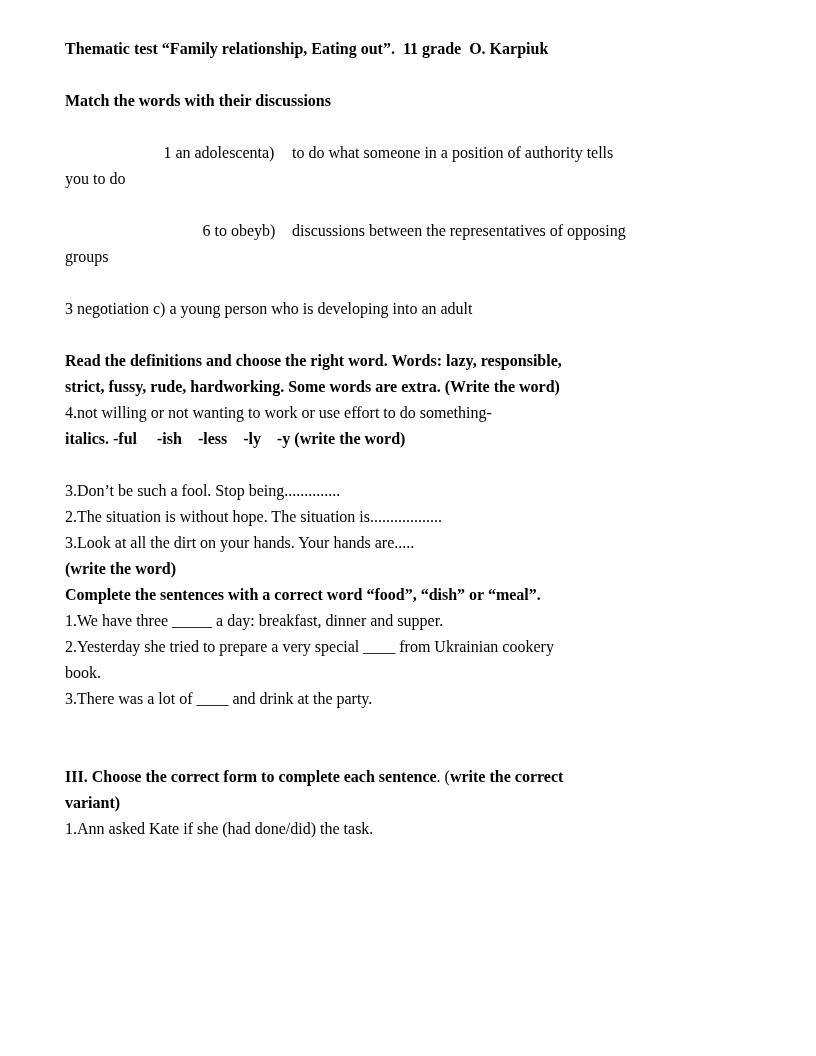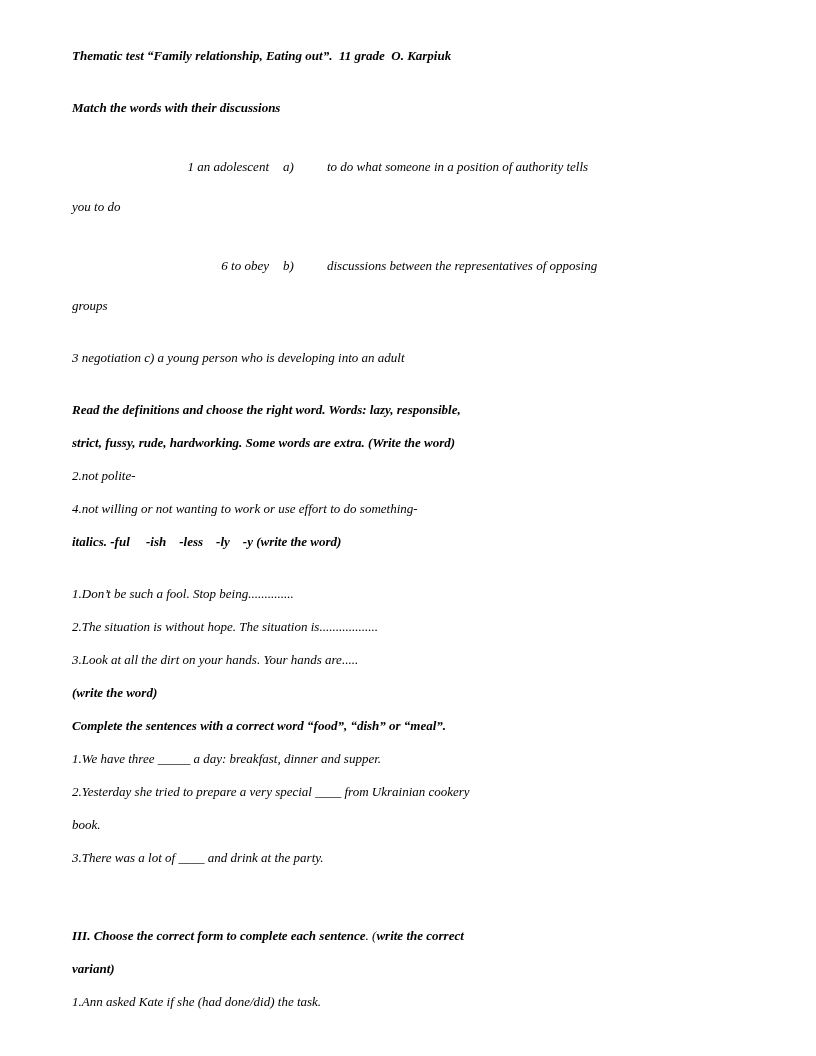--- a/index.html
+++ b/index.html
@@ -10,25 +10,24 @@
     background: #ffffff;
     color: #000000;
   }
   .page {
     width: 816px;
     height: 1056px;
     padding: 36px 70px 0 65px;
     font-family: "Liberation Serif", "DejaVu Serif", serif;
   }
   .line {
-    margin: 7px;
-    font-size: 13px;
+    margin: 0;
+    font-size: 16px;
     line-height: 26px;
     white-space: pre-wrap;
-    font-style: italic;
   }
   .b { font-weight: 700; }
   .gap { margin-top: 26px; }
   .gap2 { margin-top: 52px; }
   .match-row { display: flex; margin-top: 26px; }
   .term { flex: 0 0 197px; width: 197px; text-align: right; }
   .letter { flex: 0 0 30px; width: 30px; }
   .def { flex: 1 1 auto; }
 </style>
 </head>
@@ -51,25 +50,24 @@
     <span class="line term">6 to obey</span>
     <span class="line letter">b)</span>
     <span class="line def">discussions between the representatives of opposing</span>
   </div>
   <p class="line">groups</p>
 
   <p class="line gap">3 negotiation c) a young person who is developing into an adult</p>
 
   <p class="line b gap">Read the definitions and choose the right word. Words: lazy, responsible,</p>
   <p class="line b">strict, fussy, rude, hardworking. Some words are extra. (Write the word)</p>
-  <p class="line">2.not polite-</p>
   <p class="line">4.not willing or not wanting to work or use effort to do something-</p>
 
   <p class="line b">italics. -ful     -ish    -less    -ly    -y (write the word)</p>
-  <p class="line gap">1.Don’t be such a fool. Stop being..............</p>
+  <p class="line gap">3.Don’t be such a fool. Stop being..............</p>
   <p class="line">2.The situation is without hope. The situation is..................</p>
   <p class="line">3.Look at all the dirt on your hands. Your hands are.....</p>
 
   <p class="line b">(write the word)</p>
   <p class="line b">Complete the sentences with a correct word “food”, “dish” or “meal”.</p>
   <p class="line">1.We have three _____ a day: breakfast, dinner and supper.</p>
   <p class="line">2.Yesterday she tried to prepare a very special ____ from Ukrainian cookery</p>
   <p class="line">book.</p>
   <p class="line">3.There was a lot of ____ and drink at the party.</p>
 

